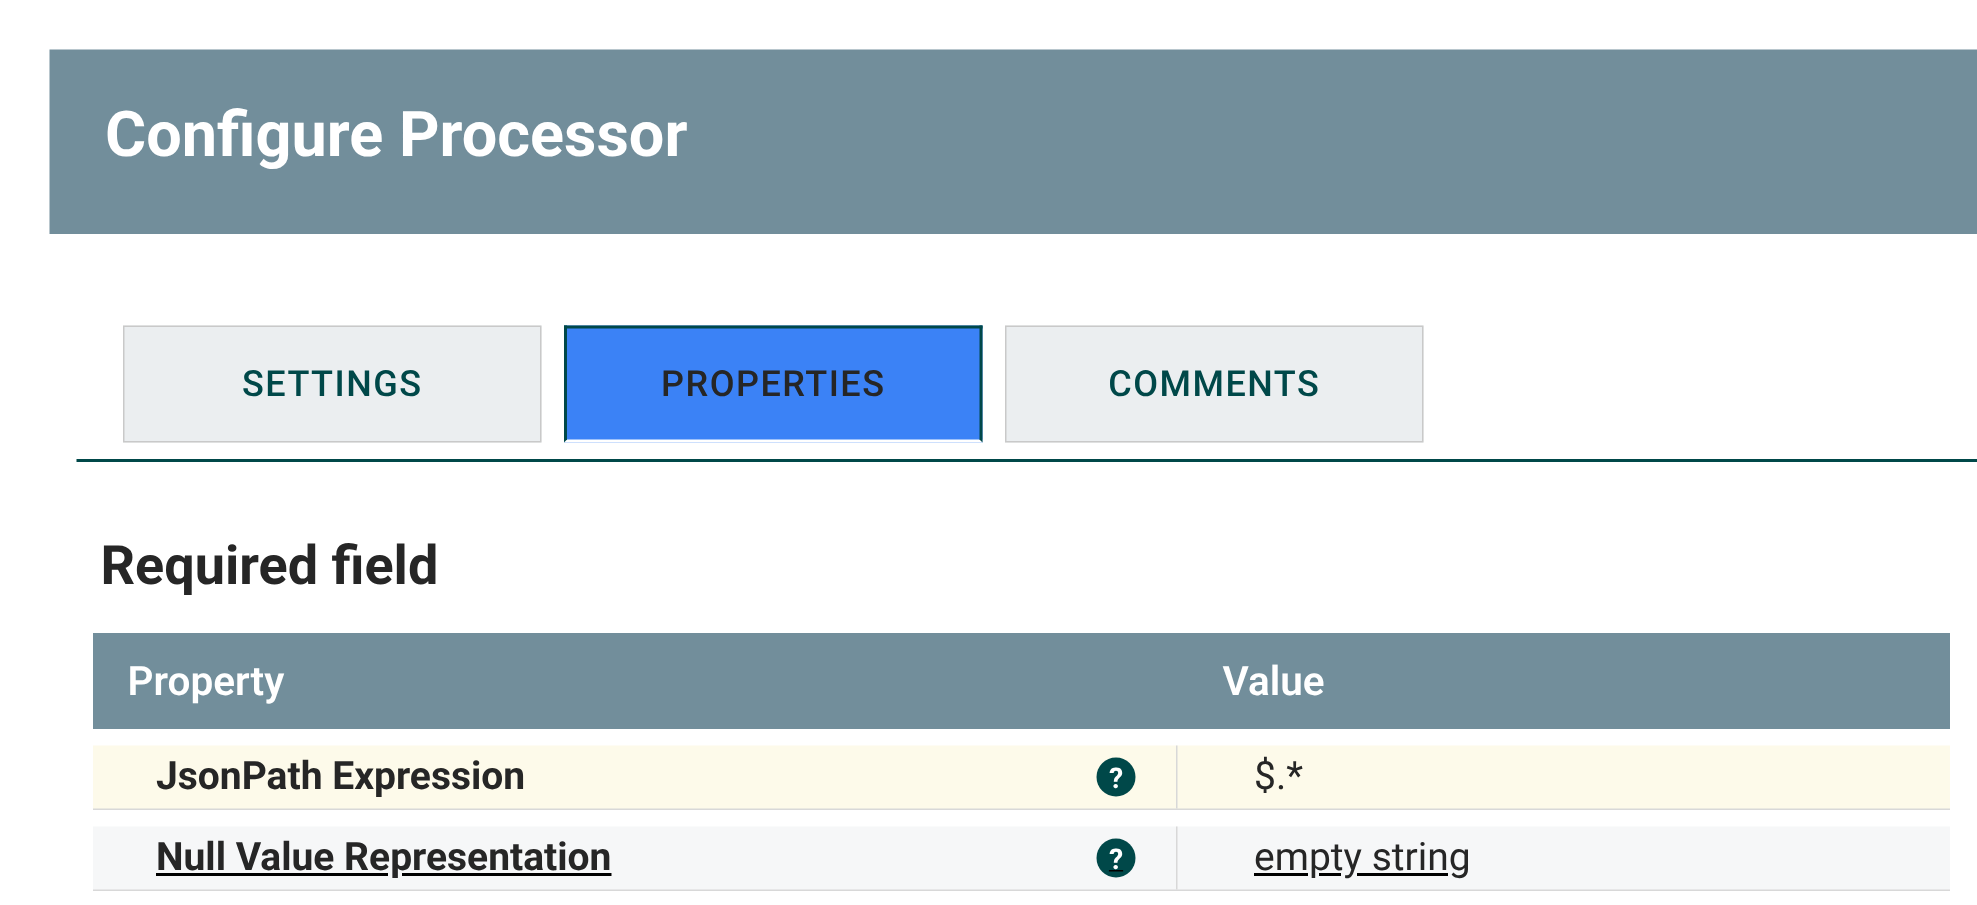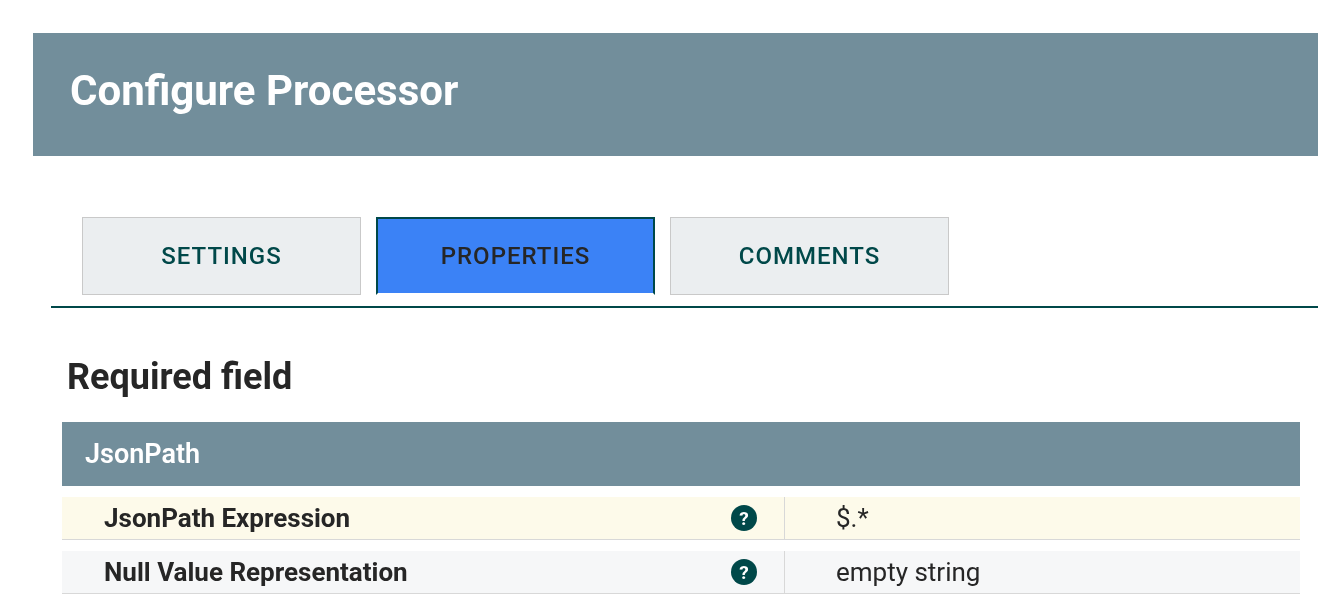--- a/index.html
+++ b/index.html
@@ -89,20 +89,21 @@
       display: flex;
       height: 43px;
       align-items: center;
       border-bottom: 1px solid #d8d8d8;
     }
     .prop-row.highlight {
       background: #fdfaea;
     }
     .prop-row.normal {
       background: #f6f7f8;
+      text-decoration: underline;
     }
     .prop-cell-name {
       flex: 0 0 712px;
       display: flex;
       align-items: center;
       justify-content: space-between;
       padding: 0 16px 0 20px;
       font-size: 26px;
       font-weight: 700;
       color: #262626;
@@ -149,21 +150,22 @@
     <div class="tab">
       <span>COMMENTS</span>
     </div>
     <div class="tabs-spacer"></div>
   </div>
 
   <div class="section-label">Required field</div>
 
   <div class="prop-table">
     <div class="prop-header">
-      <div class="prop-header-prop">JsonPath</div>
+      <div class="prop-header-prop">Property</div>
+      <div class="prop-header-val">Value</div>
     </div>
 
     <div class="prop-row highlight">
       <div class="prop-cell-name">
         <span>JsonPath Expression</span>
         <span class="help-icon">?</span>
       </div>
       <div class="prop-cell-val">
         <span>$.*</span>
       </div>

